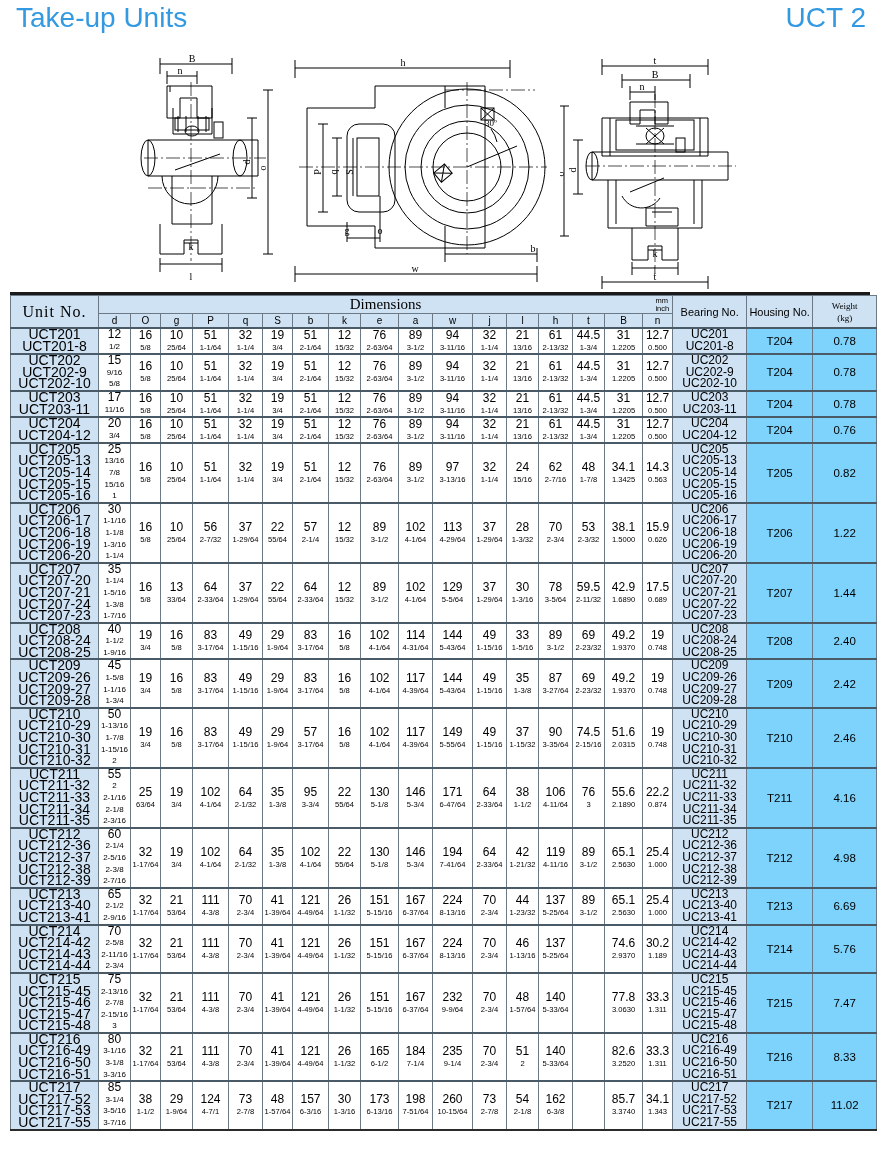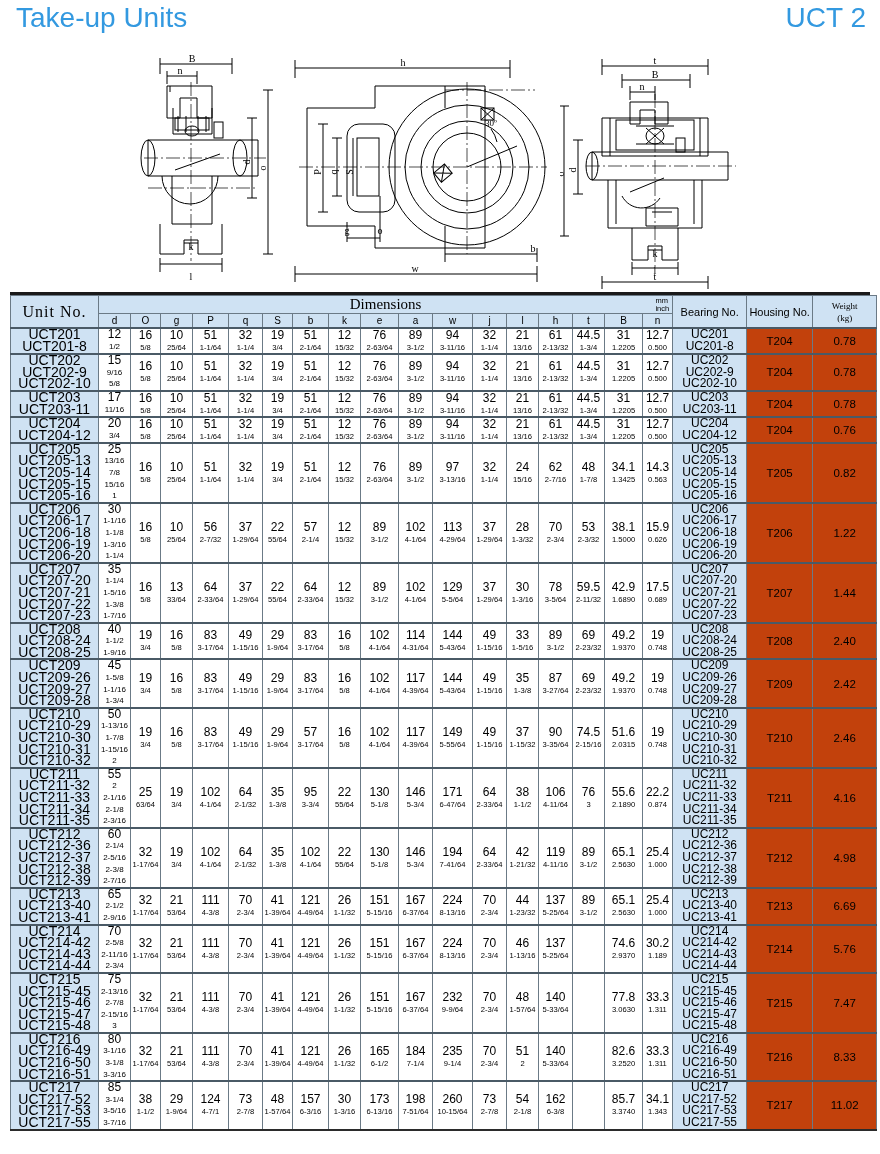--- a/index.html
+++ b/index.html
@@ -131,21 +131,21 @@
     line-height:11.6px;
   }
   td.dcell .mm{font-size:12px;}
   td.dcell .in{font-size:8px;}
   td.numcell{
     background:#ffffff;
   }
   td.numcell .mm{font-size:12px;display:block;line-height:13px;}
   td.numcell .in{font-size:7.6px;display:block;line-height:11px;}
   td.plaincell{
-    background:#c2410c;
+    background:#7dd3fc;
     font-size:11.5px;
   }
   .last-row{border-bottom:2px solid #2b2b2b;}
   .tbl-topline{
     height:3px;background:#1a1a1a;width:860px;
   }
 </style>
 </head>
 <body>
 
@@ -920,21 +920,21 @@
             <div>UC206-20</div>
           </td>
           <td class="plaincell">T206</td>
           <td class="plaincell">1.22</td>
         </tr>
         <tr class="grp">
           <td class="unitcell">
             <div>UCT207</div>
             <div>UCT207-20</div>
             <div>UCT207-21</div>
-            <div>UCT207-22</div>
+            <div>UCT207-24</div>
             <div>UCT207-23</div>
           </td>
           <td class="dcell">
             <div class="mm">35</div>
             <div class="in">1-1/4</div>
             <div class="in">1-5/16</div>
             <div class="in">1-3/8</div>
             <div class="in">1-7/16</div>
           </td>
           <td class="numcell">

